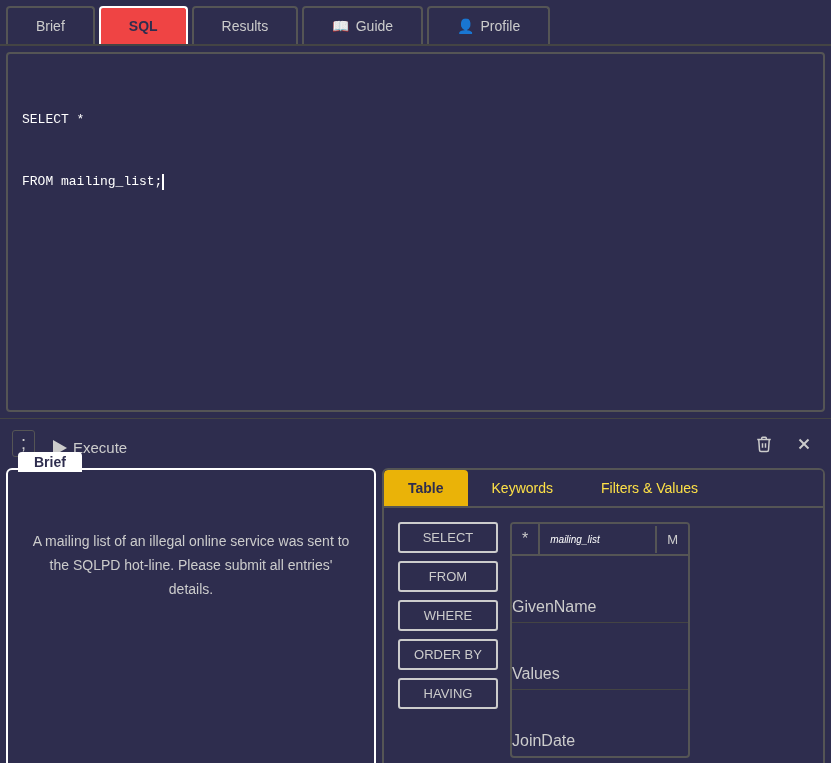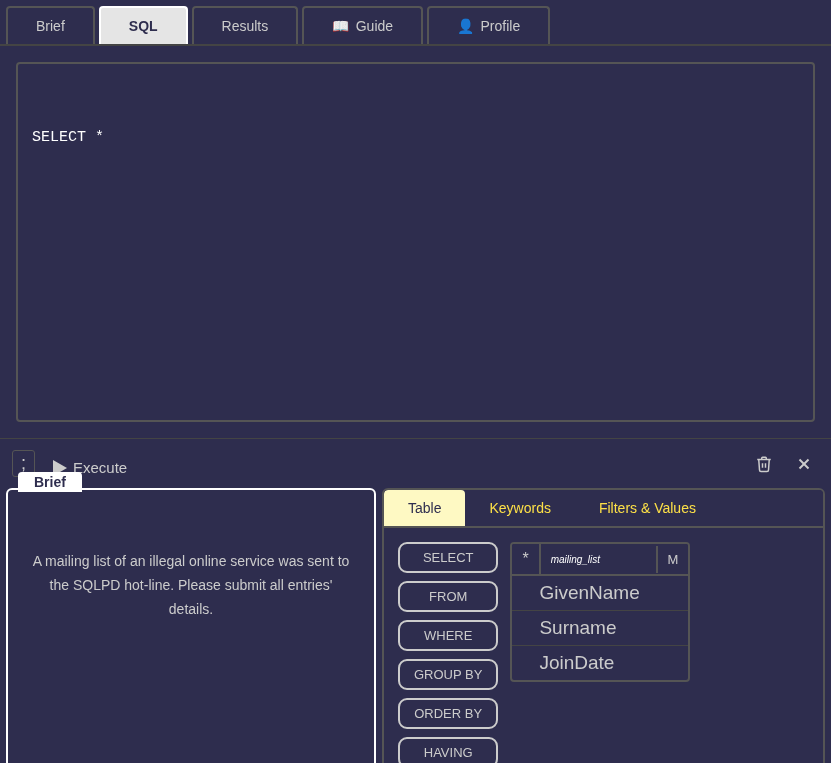--- a/index.html
+++ b/index.html
@@ -27,36 +27,36 @@
       color: #ccc;
       cursor: pointer;
       font-size: 14px;
       border-radius: 4px 4px 0 0;
       display: flex;
       align-items: center;
       gap: 6px;
       user-select: none;
     }
     .tab-item.active {
-      background: #e5e5e5;
+      background: #ef4444;
       color: #2e2d4e;
       border-color: #fff;
       font-weight: bold;
     }
 
     
     .editor-container {
-      margin: 16px;
+      margin: 6px;
       background: #2e2d4e;
       border: 2px solid #555;
       border-radius: 4px;
       height: 360px;
       padding: 14px;
       font-family: 'Courier New', monospace;
-      font-size: 15px;
+      font-size: 13px;
       color: #fff;
       position: relative;
       overflow: hidden;
     }
     .editor-content {
       outline: none;
       white-space: pre;
       line-height: 1.6;
     }
     .cursor-bar {
@@ -172,23 +172,23 @@
     }
     .right-tab {
       padding: 10px 24px;
       font-size: 14px;
       color: #fde047;
       cursor: pointer;
       border-bottom: none;
       user-select: none;
     }
     .right-tab.active {
-      background: #fef9c3;
+      background: #eab308;
       color: #2e2d4e;
-      font-weight: normal;
+      font-weight: bold;
       border-radius: 4px 4px 0 0;
     }
 
     
     .table-content {
       padding: 14px;
       display: flex;
       gap: 12px;
       align-items: flex-start;
     }
@@ -199,21 +199,21 @@
       flex-direction: column;
       gap: 8px;
     }
     .kw-btn {
       background: transparent;
       border: 2px solid #ccc;
       color: #ccc;
       padding: 6px 14px;
       font-size: 13px;
       cursor: pointer;
-      border-radius: 9px;
+      border-radius: 3px;
       min-width: 100px;
       text-align: center;
     }
 
     
     .table-widget {
       display: flex;
       flex-direction: column;
       border: 2px solid #555;
       border-radius: 4px;
@@ -239,25 +239,26 @@
       font-style: italic;
       color: #fff;
     }
     .table-m-cell {
       padding: 6px 10px;
       font-size: 13px;
       color: #ccc;
       border-left: 2px solid #555;
     }
     .table-field {
-      padding: 6px 27px;
-      font-size: 19px;
+      padding: 6px 0;
+      font-size: 16px;
       color: #ccc;
       border-bottom: 1px solid #444;
       cursor: pointer;
+      margin-top: 36px;
     }
     .table-field:last-child { border-bottom: none; }
   </style>
 </head>
 <body>
 
 <div class="tabs-bar">
 
   <div class="tab-item">
     <span>Brief</span>
@@ -279,20 +280,21 @@
   <div class="tab-item">
     <span>👤</span>
     <span>Profile</span>
   </div>
 
 </div>
 
 <div class="editor-container">
   <div class="editor-content" contenteditable="true" style="">
     <div><span>SELECT *</span></div>
+    <div><span>FROM mailing_list;</span><span class="cursor-bar"></span></div>
   </div>
 </div>
 
 <div class="toolbar">
   <button class="toolbar-btn-text">;</button>
 
   <button class="execute-btn">
     <span class="play-icon"></span>
     <span>Execute</span>
   </button>
@@ -335,32 +337,31 @@
         <span>Filters &amp; Values</span>
       </div>
     </div>
 
     <div class="table-content">
 
       <div class="keywords-col">
         <button class="kw-btn">SELECT</button>
         <button class="kw-btn">FROM</button>
         <button class="kw-btn">WHERE</button>
-        <button class="kw-btn">GROUP BY</button>
         <button class="kw-btn">ORDER BY</button>
         <button class="kw-btn">HAVING</button>
       </div>
 
       <div class="table-widget">
         <div class="table-header-row">
           <div class="table-star">*</div>
           <div class="table-name-cell">mailing_list</div>
           <div class="table-m-cell">M</div>
         </div>
         <div class="table-field">GivenName</div>
-        <div class="table-field">Surname</div>
+        <div class="table-field">Values</div>
         <div class="table-field">JoinDate</div>
       </div>
 
     </div>
   </div>
 
 </div>
 
 </body></html>

